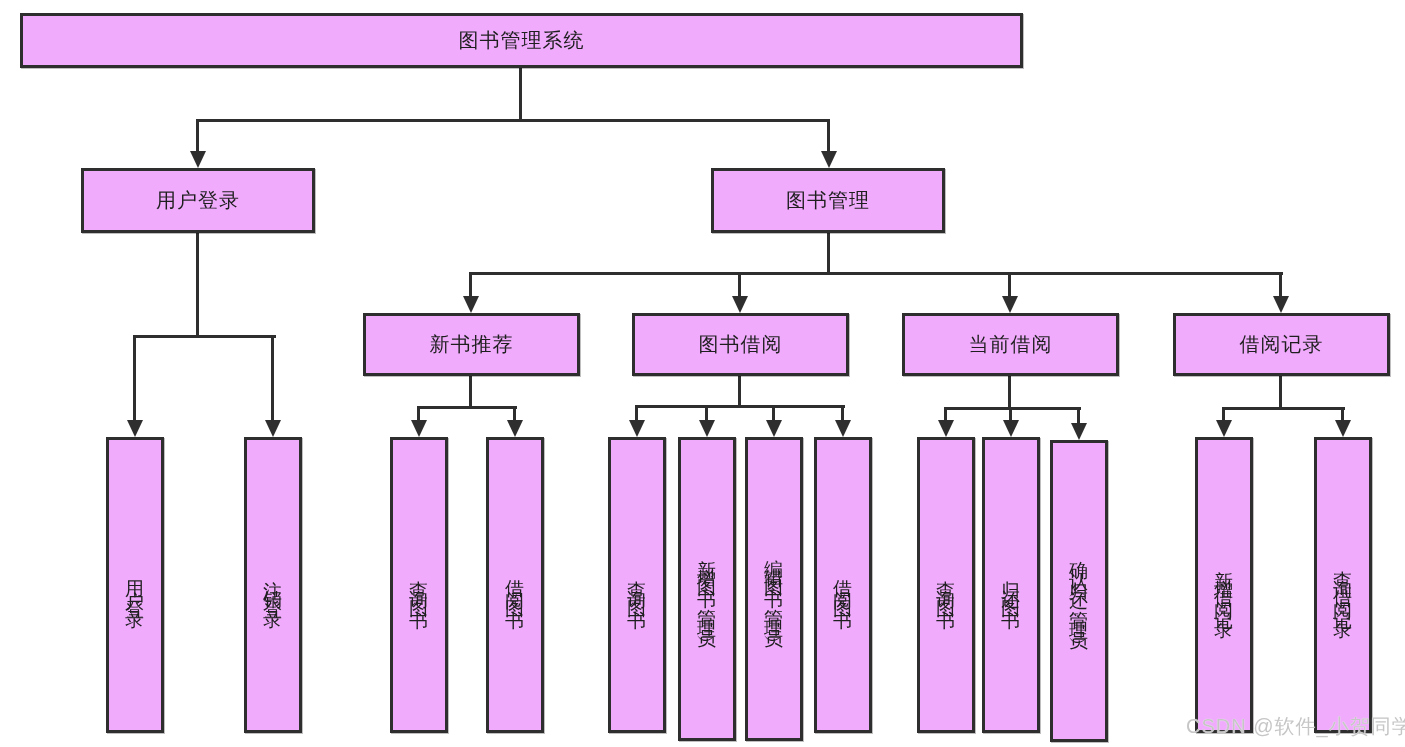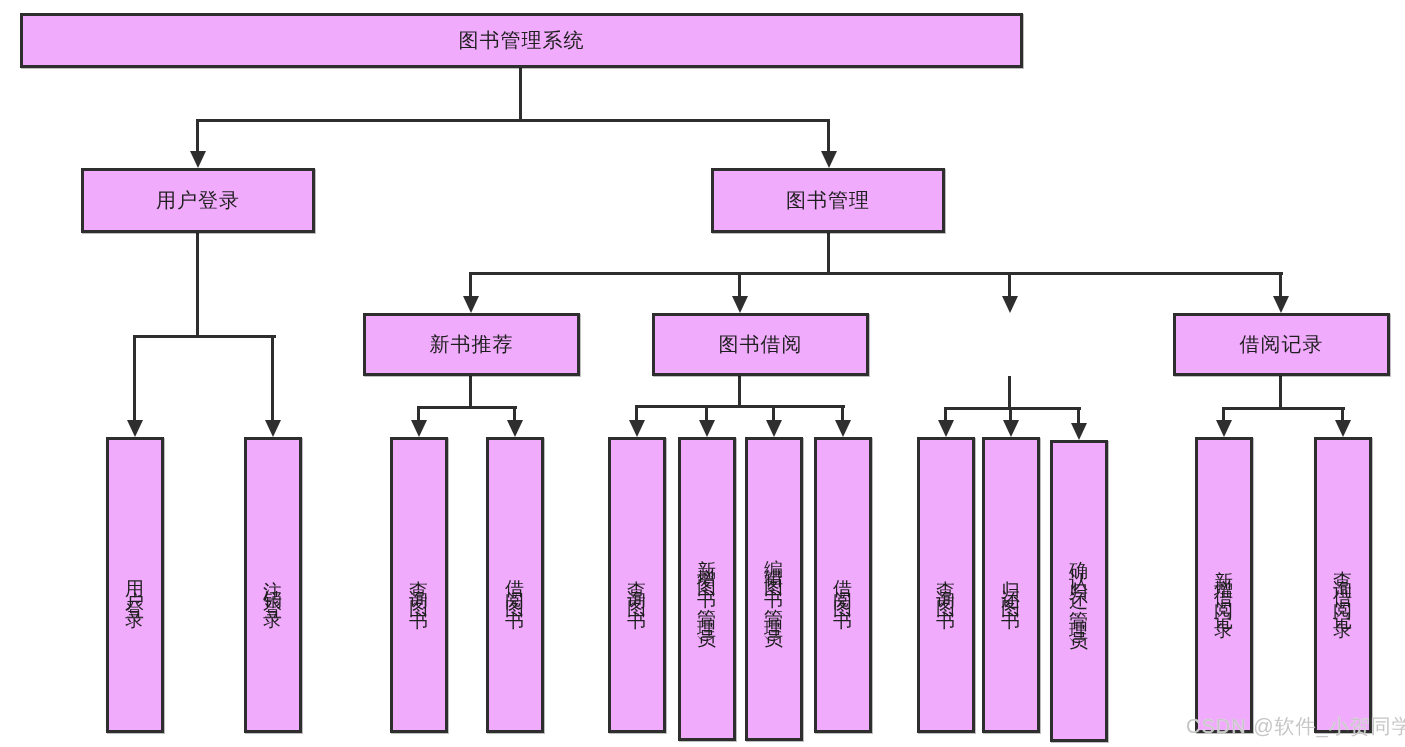--- a/index.html
+++ b/index.html
@@ -81,21 +81,22 @@
 <body>
 
 <div class="diagram">
 
   <div class="box" style="left:20px;top:13px;width:1003px;height:55px;">图书管理系统</div>
 
   <div class="box" style="left:81px;top:168px;width:234px;height:65px;">用户登录</div>
   <div class="box" style="left:711px;top:168px;width:234px;height:65px;">图书管理</div>
 
   <div class="box" style="left:363px;top:313px;width:217px;height:63px;">新书推荐</div>
-  <div class="box" style="left:632px;top:313px;width:217px;height:63px;margin-left:20px;">图书借阅</div>
+  <div class="box" style="left:632px;top:313px;width:217px;height:63px;">图书借阅</div>
+  <div class="box" style="left:902px;top:313px;width:217px;height:63px;">当前借阅</div>
   <div class="box" style="left:1173px;top:313px;width:217px;height:63px;">借阅记录</div>
 
   <div class="box vbox" style="left:106px;top:437px;width:58px;height:296px;">
     <span class="vtext">用户登录</span>
   </div>
   <div class="box vbox" style="left:244px;top:437px;width:58px;height:296px;">
     <span class="vtext">注销登录</span>
   </div>
 
   <div class="box vbox" style="left:390px;top:437px;width:58px;height:296px;">

